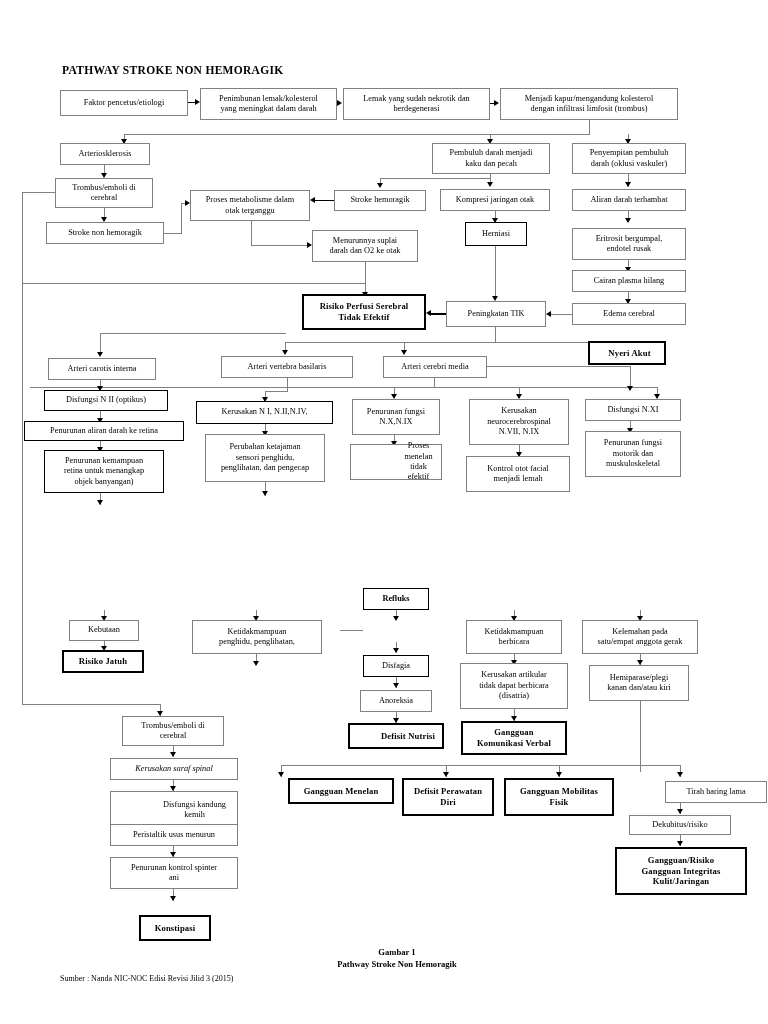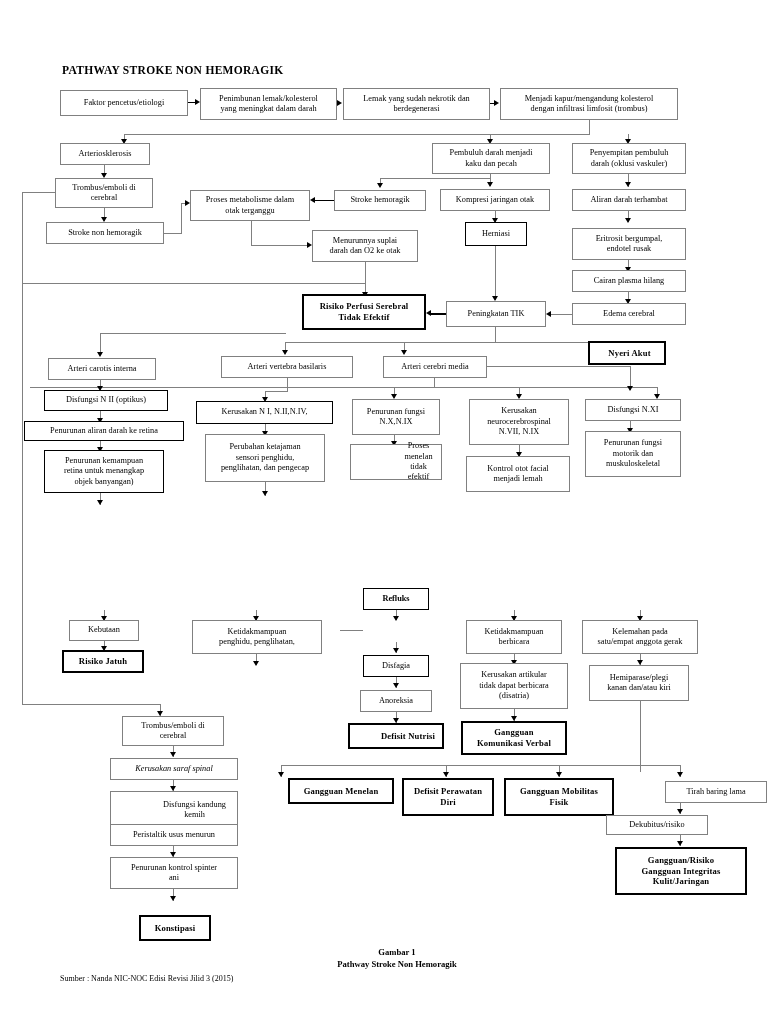--- a/index.html
+++ b/index.html
@@ -464,21 +464,21 @@
   <div class="node diag" style="left:504px; top:778px; width:110px; height:38px;">
       <span class="txt">Gangguan Mobilitas
 Fisik</span>
     </div>
 
   <div class="node" style="left:629px; top:781px; width:102px; height:22px;margin-left:36px;">
       <span class="txt">Tirah baring lama</span>
     </div>
   <div class="line" style="left:680px; top:803px; width:1px; height:11px;"></div>
   <div class="arrow down" style="left:677px; top:809px;"></div>
-  <div class="node" style="left:606px; top:815px; width:102px; height:20px;">
+  <div class="node" style="left:629px; top:815px; width:102px; height:20px;">
       <span class="txt">Dekubitus/risiko</span>
     </div>
   <div class="line" style="left:680px; top:835px; width:1px; height:11px;"></div>
   <div class="arrow down" style="left:677px; top:841px;"></div>
   <div class="node diag" style="left:615px; top:847px; width:132px; height:48px;">
       <span class="txt">Gangguan/Risiko
 Gangguan Integritas
 Kulit/Jaringan</span>
     </div>
 

